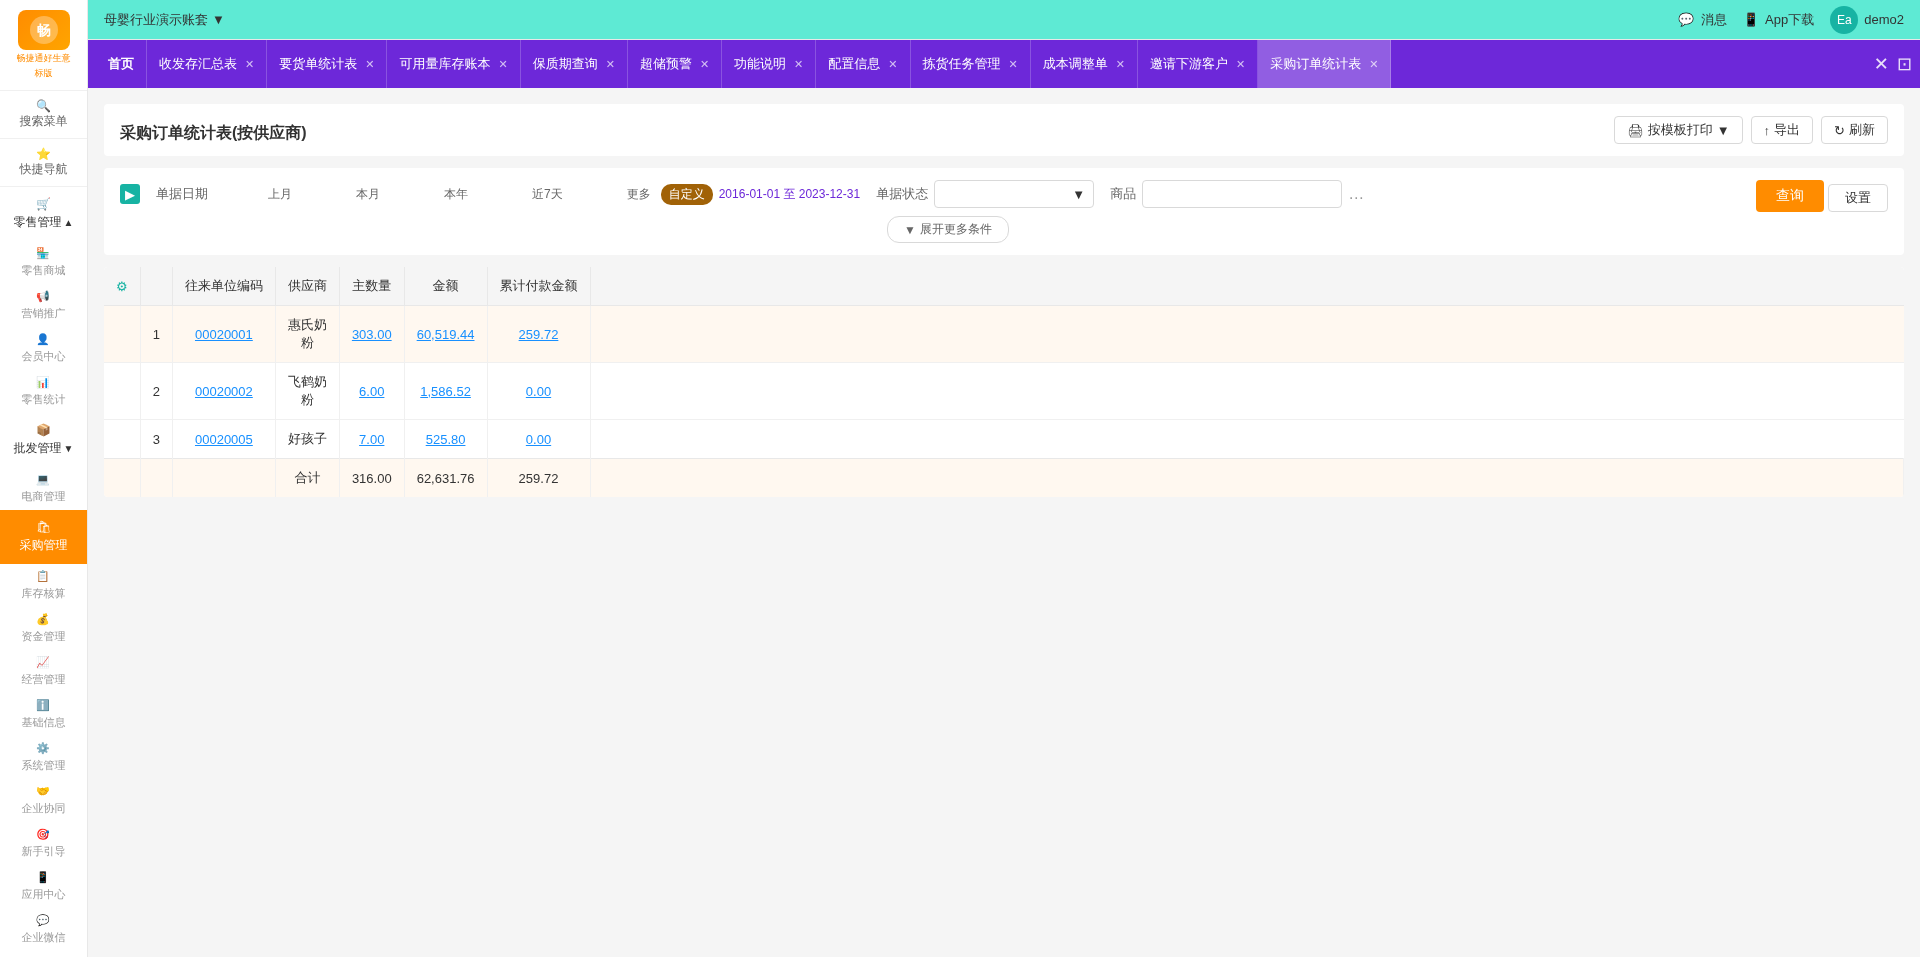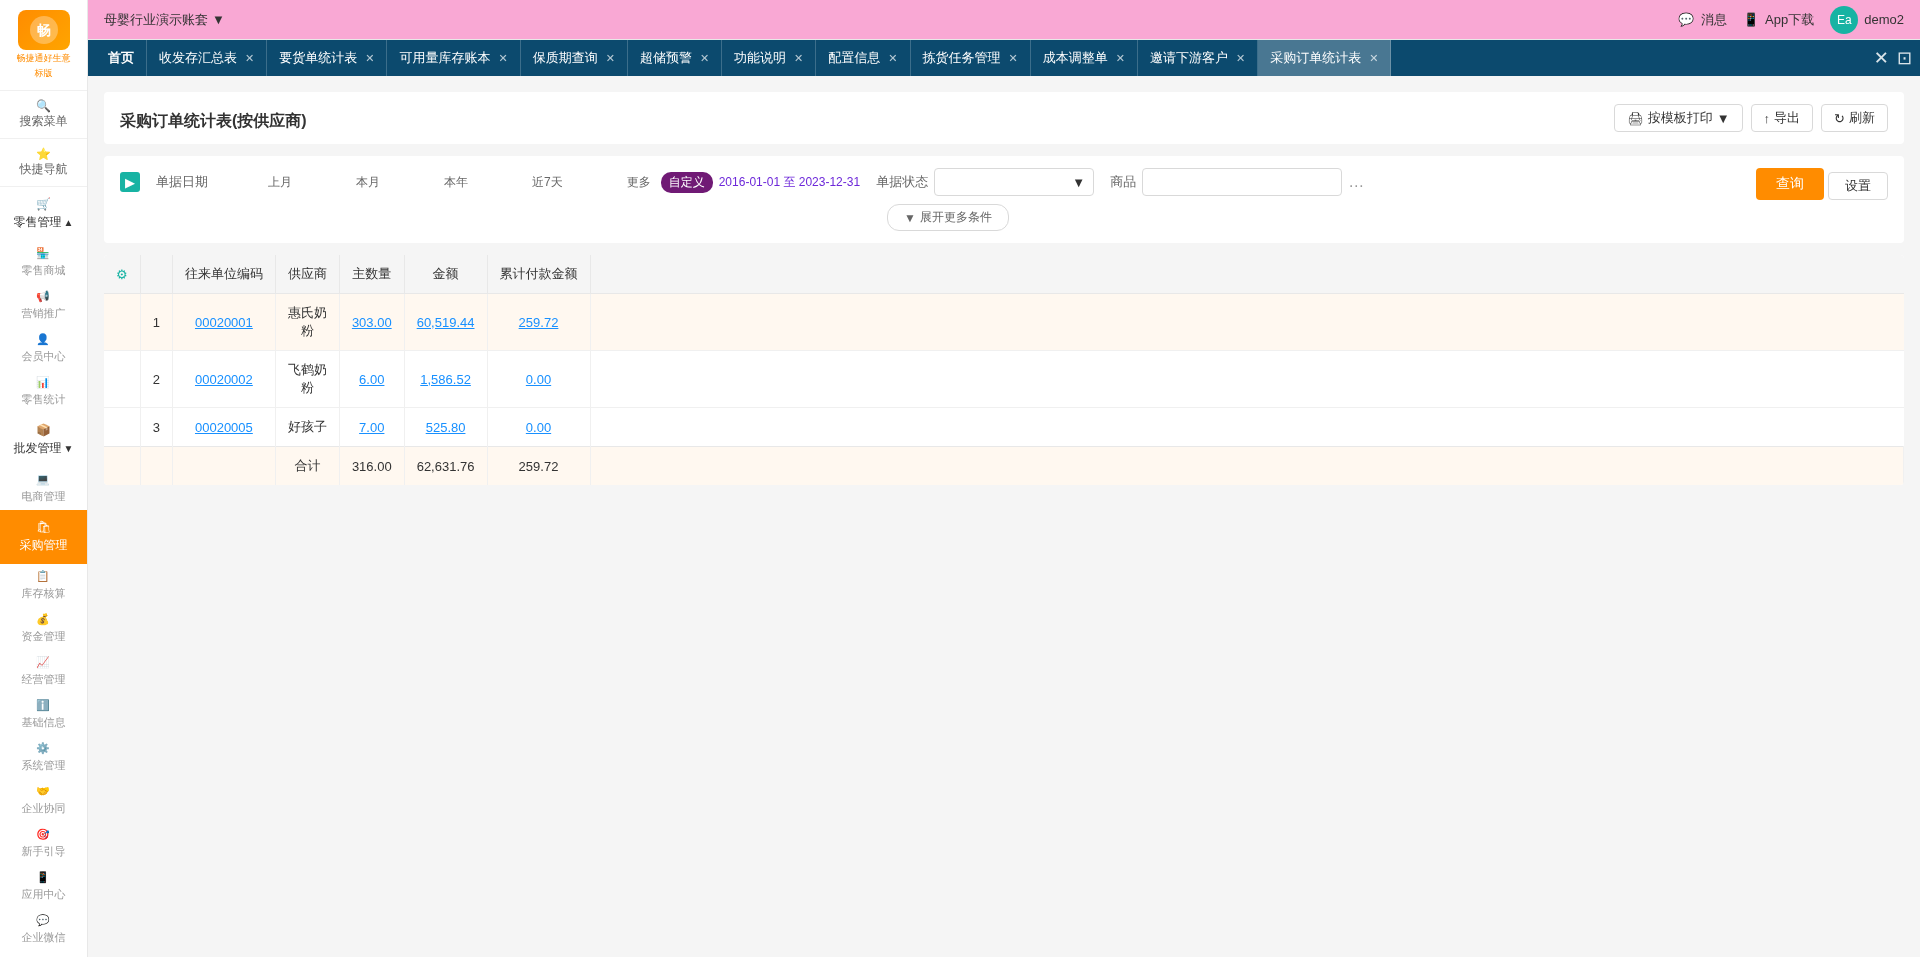--- a/index.html
+++ b/index.html
@@ -12,31 +12,31 @@
     .logo-text { font-size: 9px; color: #ff8c00; margin-top: 2px; }
     .sidebar-search { padding: 8px 6px; text-align: center; font-size: 12px; color: #666; cursor: pointer; border-bottom: 1px solid #f0f0f0; }
     .sidebar-item { padding: 10px 4px; text-align: center; font-size: 12px; color: #333; cursor: pointer; display: flex; flex-direction: column; align-items: center; gap: 3px; }
     .sidebar-item.active { color: #fff; background: #ff8c00; }
     .sidebar-item-with-arrow { display: flex; align-items: center; justify-content: center; gap: 2px; }
 
     
     .main-area { flex: 1; display: flex; flex-direction: column; overflow: hidden; }
 
     
-    .top-nav { background: #0c4a6e; height: 36px; display: flex; align-items: center; padding: 0 8px; overflow: hidden; gap: 7px; }
+    .top-nav { background: #6d28d9; height: 48px; display: flex; align-items: center; padding: 0 8px; overflow: hidden; gap: 7px; }
     .top-nav-tabs { display: flex; flex: 1; overflow: hidden; height: 100%; }
     .nav-tab { padding: 0 12px; height: 100%; display: flex; align-items: center; font-size: 13px; color: #fff; cursor: pointer; white-space: nowrap; border-right: 1px solid rgba(255,255,255,0.2); gap: 4px; flex-shrink: 0; }
     .nav-tab.active { background: rgba(255,255,255,0.25); }
     .nav-tab .close-btn { font-size: 11px; opacity: 0.7; margin-left: 4px; }
     .nav-tab.home { font-weight: bold; }
     .top-nav-actions { display: flex; align-items: center; gap: 8px; margin-left: 8px; flex-shrink: 0; }
     .top-nav-actions .action-btn { color: #fff; font-size: 18px; cursor: pointer; opacity: 0.85; }
 
     
-    .header-bar { background: #f9a8d4; padding: 0 16px; height: 40px; display: flex; align-items: center; justify-content: space-between; border-bottom: 1px solid #e8e8e8; gap: 13px; }
+    .header-bar { background: #5eead4; padding: 0 16px; height: 40px; display: flex; align-items: center; justify-content: space-between; border-bottom: 1px solid #e8e8e8; gap: 13px; }
     .header-left { display: flex; align-items: center; gap: 8px; }
     .workspace-selector { display: flex; align-items: center; gap: 4px; font-size: 13px; color: #333; cursor: pointer; }
     .header-right { display: flex; align-items: center; gap: 16px; font-size: 13px; color: #333; }
     .header-right .user-info { display: flex; align-items: center; gap: 6px; }
     .avatar { width: 28px; height: 28px; border-radius: 50%; background: #17b3a3; display: flex; align-items: center; justify-content: center; color: #fff; font-size: 12px; }
 
     
     .page-content { flex: 1; overflow: auto; padding: 16px; background: #f5f5f5; }
 
     
@@ -47,21 +47,21 @@
     .btn-export { background: #fff; border: 1px solid #d9d9d9; padding: 4px 12px; border-radius: 4px; cursor: pointer; font-size: 13px; color: #333; display: flex; align-items: center; gap: 4px; }
     .btn-refresh { background: #fff; border: 1px solid #d9d9d9; padding: 4px 12px; border-radius: 4px; cursor: pointer; font-size: 13px; color: #333; display: flex; align-items: center; gap: 4px; }
 
     
     .filter-area { background: #fff; padding: 12px 16px; margin-bottom: 12px; border-radius: 4px; }
     .filter-row { display: flex; gap: 16px; flex-wrap: wrap; }
     .filter-item { display: flex; align-items: center; gap: 6px; }
     .filter-label { font-size: 13px; color: #666; white-space: nowrap; }
     .filter-tags { display: flex; gap: 4px; align-items: center; }
     .filter-tag { padding: 2px 8px; font-size: 12px; cursor: pointer; color: #666; border-radius: 2px; }
-    .filter-tag.custom { background: #701a75; color: #fff; border-radius: 10px; padding: 2px 8px; }
+    .filter-tag.custom { background: #a16207; color: #fff; border-radius: 10px; padding: 2px 8px; }
     .date-range { font-size: 12px; color: #6d28d9; }
     .filter-select { height: 28px; border: 1px solid #d9d9d9; border-radius: 4px; padding: 0 8px; font-size: 13px; color: #333; background: #fff; min-width: 160px; cursor: pointer; display: flex; align-items: center; justify-content: space-between; }
     .filter-input { height: 28px; border: 1px solid #d9d9d9; border-radius: 4px; padding: 0 8px; font-size: 13px; color: #333; background: #fff; min-width: 160px; }
     .expand-more { display: flex; align-items: center; justify-content: center; margin-top: 8px; }
     .expand-btn { display: flex; align-items: center; gap: 4px; font-size: 12px; color: #666; cursor: pointer; padding: 4px 16px; border: 1px solid #d9d9d9; border-radius: 12px; background: #fff; }
     .btn-query { background: #ff8c00; color: #fff; border: none; padding: 6px 20px; border-radius: 4px; cursor: pointer; font-size: 14px; font-weight: 500; }
     .btn-settings { background: #fff; border: 1px solid #d9d9d9; padding: 4px 16px; border-radius: 4px; cursor: pointer; font-size: 13px; color: #333; margin-top: 4px; display: block; }
     .query-actions { display: flex; gap: 4px; margin-left: auto; }
 
     

